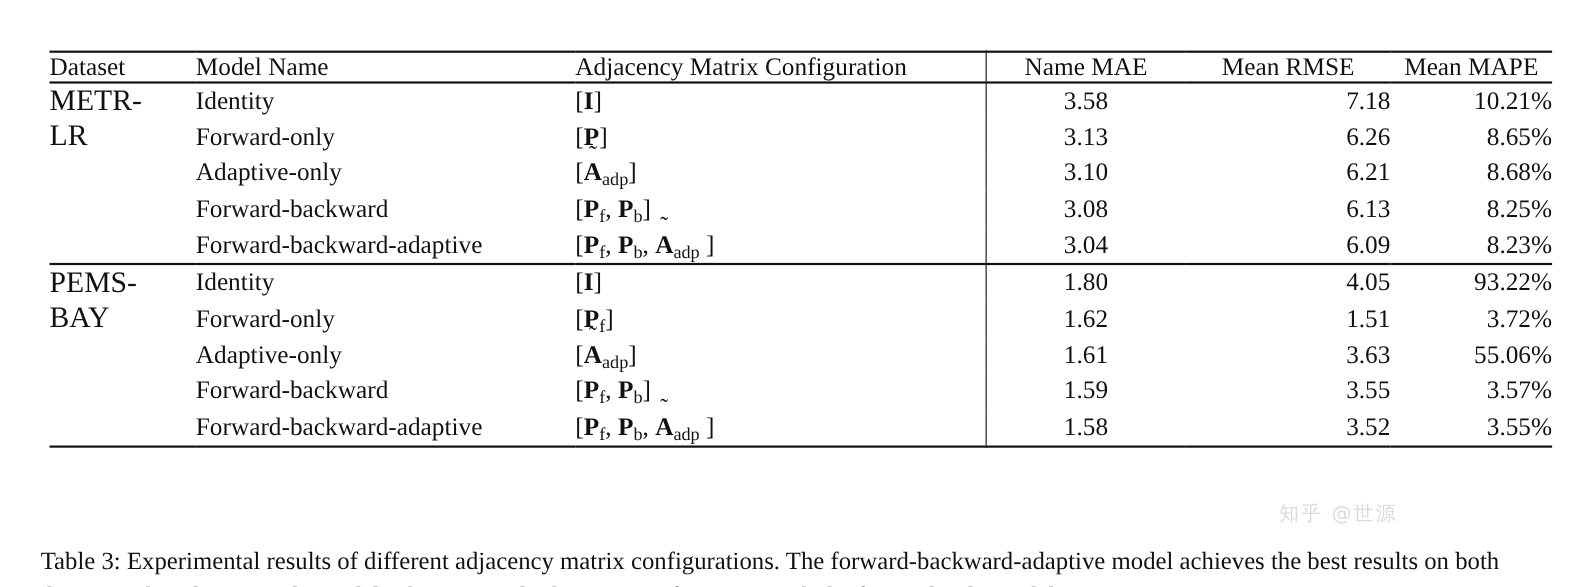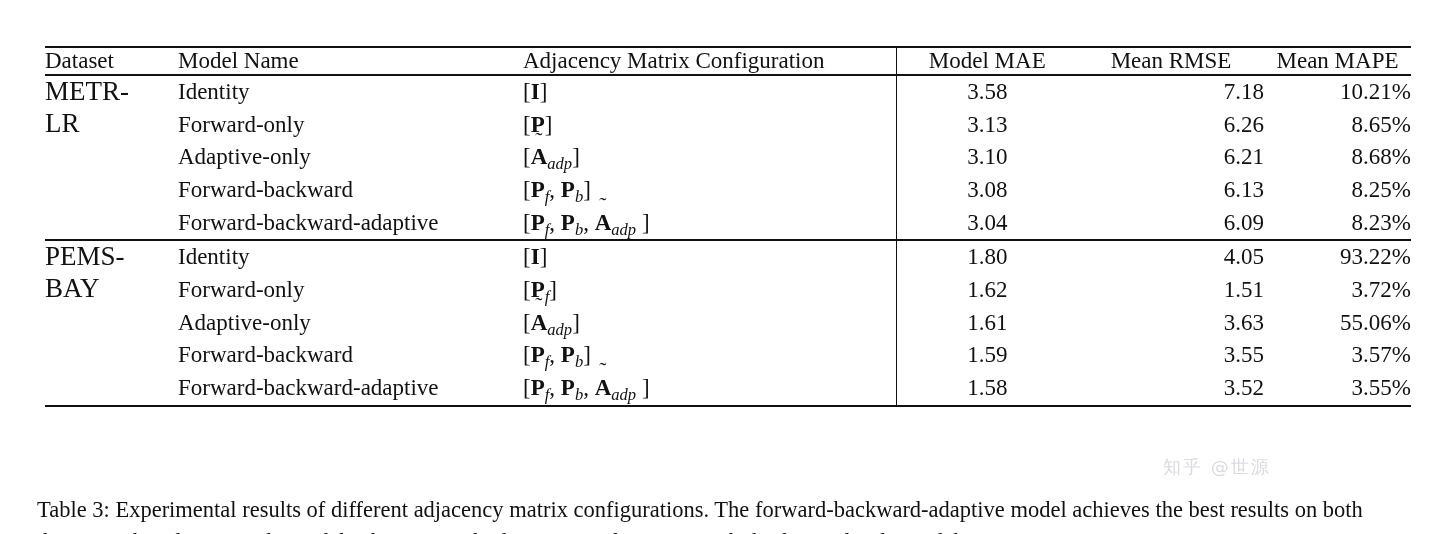--- a/index.html
+++ b/index.html
@@ -100,21 +100,20 @@
 
   .num { text-align: right; }
   .num.vdiv { text-align: center; }
   .bold { font-weight: bold; }
 
   
   .mx { font-family: "Liberation Serif", "DejaVu Serif", serif; }
   .mx b { font-weight: bold; font-style: normal; }
   .mx sub {
     font-size: 0.72em;
-    font-style: italic;
     vertical-align: -0.28em;
     line-height: 0;
   }
   .tilde-A {
     position: relative;
     display: inline-block;
     font-weight: bold;
   }
   .tilde-A::before {
     content: "\02DC";
@@ -153,21 +152,21 @@
       <col class="c-mae">
         <col class="c-rmse">
         <col class="c-mape">
     </colgroup>
 
     <thead>
       <tr class="rule-top rule-header">
         <th class="hdr">Dataset</th>
         <th class="hdr">Model Name</th>
         <th class="hdr">Adjacency Matrix Configuration</th>
-        <th class="hdr hdr-num vdiv">Model MAE</th>
+        <th class="hdr hdr-num vdiv">Name MAE</th>
         <th class="hdr hdr-num">Mean RMSE</th>
         <th class="hdr hdr-num">Mean MAPE</th>
       </tr>
     </thead>
 
     <tbody>
       <tr>
         <td class="c-dataset-cell" rowspan="5">
           <span>METR-</span>
           <span>LR</span>

